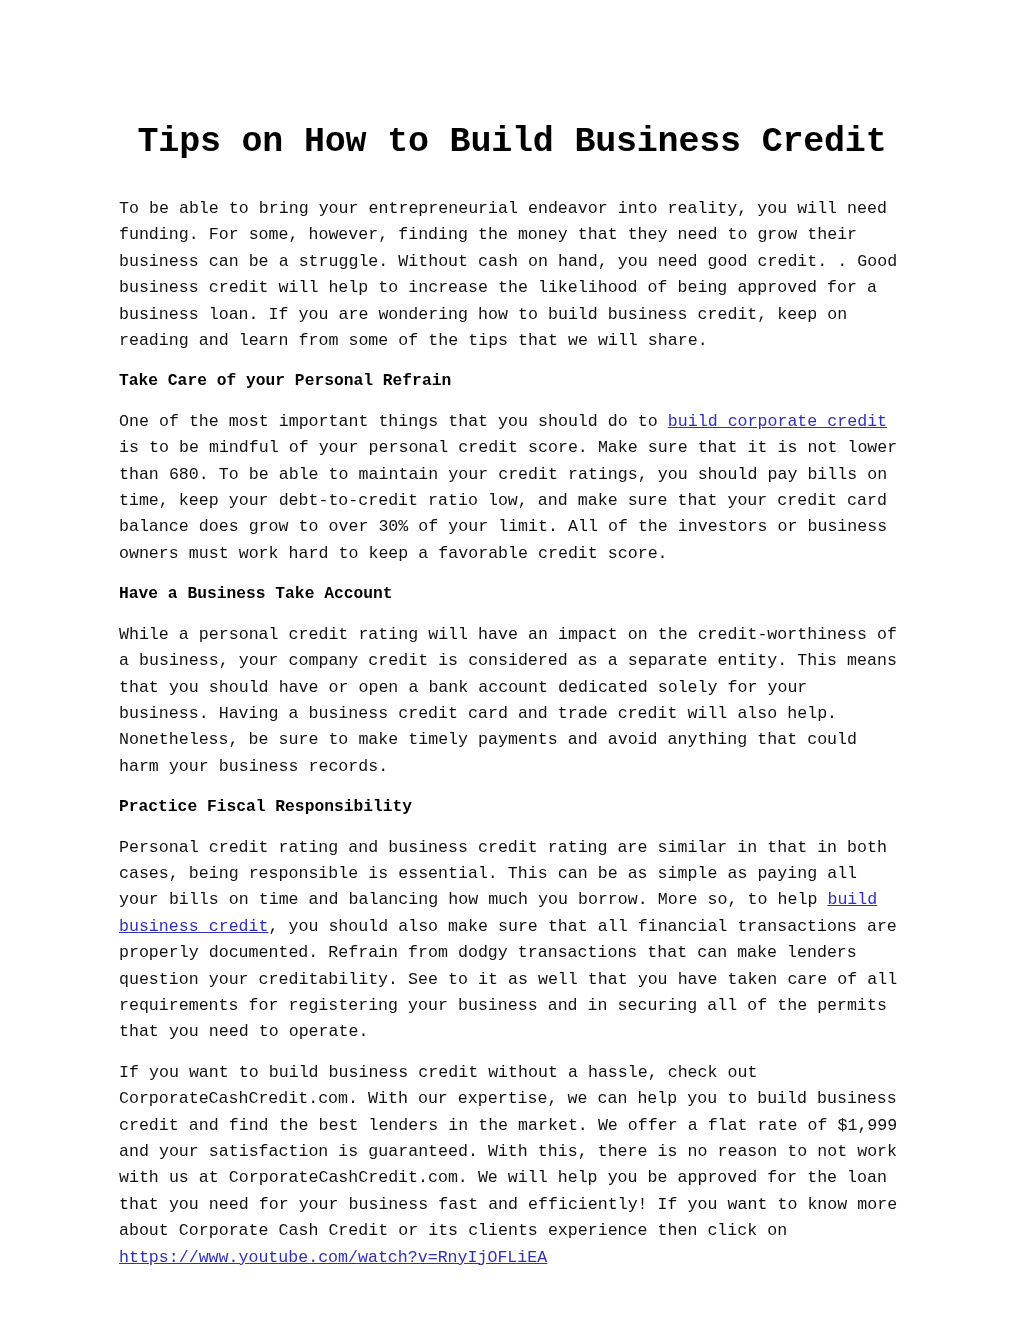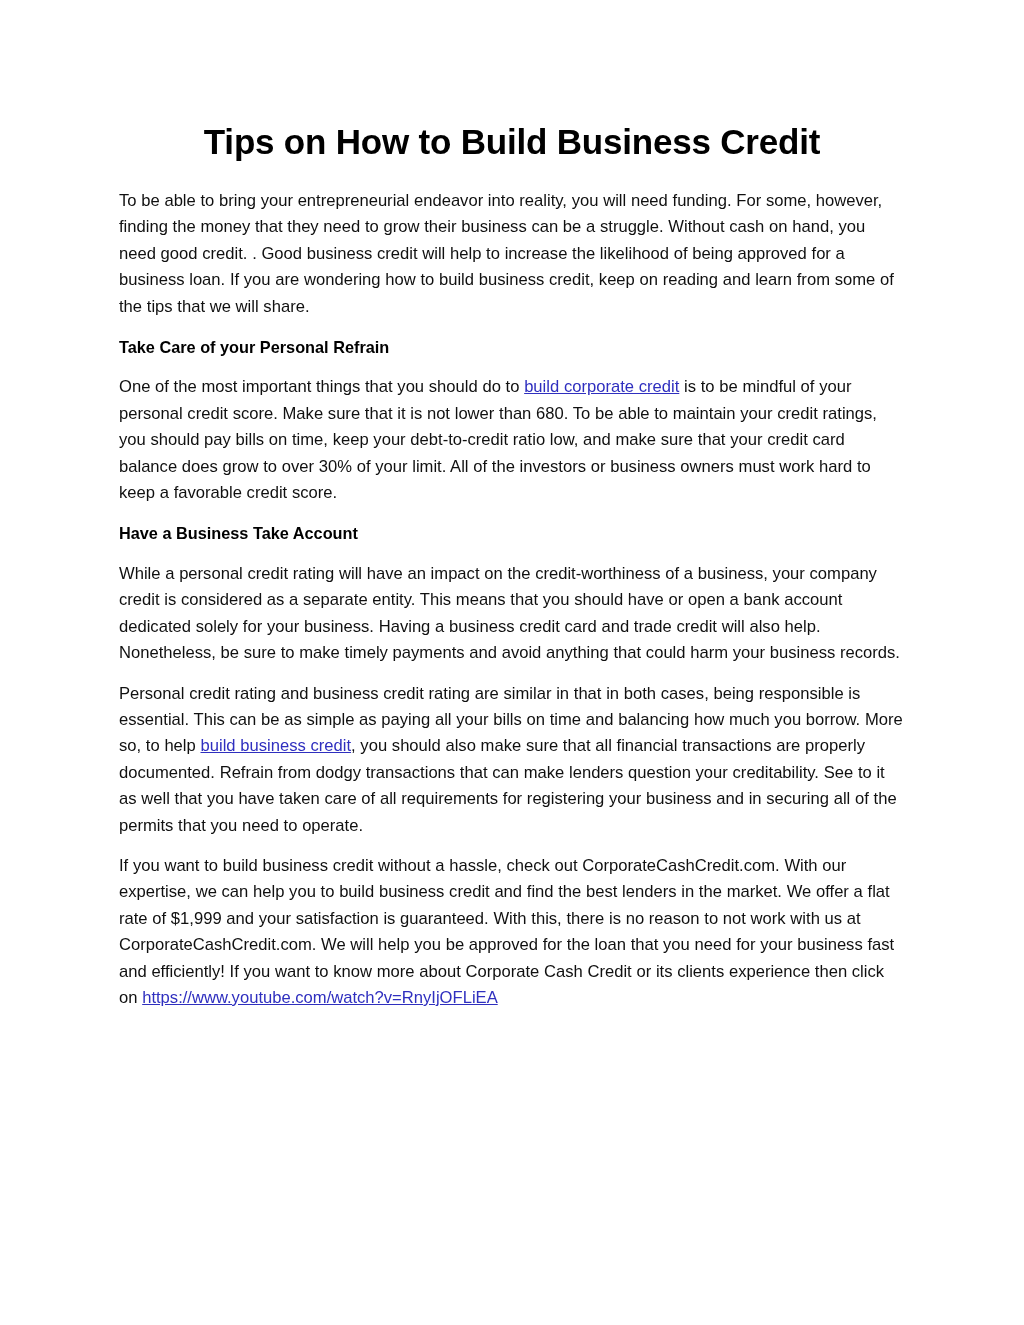--- a/index.html
+++ b/index.html
@@ -16,39 +16,40 @@
     overflow: hidden;
   }
   .page {
     position: absolute;
     top: 0;
     left: 0;
     width: 1024px;
     height: 1325px;
     background: #ffffff;
     box-sizing: border-box;
+    font-family: Liberation Mono, monospace;
   }
   .doc-title {
     position: absolute;
     left: 119px;
     top: 121px;
     width: 786px;
     text-align: center;
     font-size: 35px;
     line-height: 42px;
     font-weight: 700;
     font-stretch: condensed;
     letter-spacing: -0.2px;
     color: #000000;
     white-space: nowrap;
   }
   .body-block {
     position: absolute;
     left: 119px;
-    top: 188px;
+    top: 196px;
     width: 787px;
   }
   p.para {
     margin: 0 0 14px 0;
     font-size: 16.6px;
     line-height: 26.4px;
     color: #101010;
     text-align: left;
     word-spacing: 0.1px;
   }
@@ -73,17 +74,18 @@
 <div class="page">
 
   <div class="doc-title">Tips on How to Build Business Credit</div>
 
   <div class="body-block">
       <p class="para">To be able to bring your entrepreneurial endeavor into reality, you will need funding. For some, however, finding the money that they need to grow their business can be a struggle. Without cash on hand, you need good credit.  . Good business credit will help to increase the likelihood of being approved for a business loan. If you are wondering how to build business credit, keep on reading and learn from some of the tips that we will share.</p>
       <h2 class="section-heading">Take Care of your Personal Refrain</h2>
       <p class="para"><span>One of the most important things that you should do to </span><a class="doc-link" href="#" style="color: rgb(47, 47, 191);">build corporate credit</a><span> is to be mindful of your personal credit score. Make sure that it is not lower than 680. To be able to maintain your credit ratings, you should pay bills on time, keep your debt-to-credit ratio low, and make sure that your credit card balance does grow to over 30% of your limit. All of the investors or business owners must work hard to keep a favorable credit score.</span></p>
       <h2 class="section-heading">Have a Business Take Account</h2>
       <p class="para">While a personal credit rating will have an impact on the credit-worthiness of a business, your company credit is considered as a separate entity. This means that you should have or open a bank account dedicated solely for your business. Having a business credit card and trade credit will also help. Nonetheless, be sure to make timely payments and avoid anything that could harm your business records.</p>
+      <h2 class="section-heading">Practice Fiscal Responsibility</h2>
       <p class="para"><span>Personal credit rating and business credit rating are similar in that in both cases, being responsible is essential. This can be as simple as paying all your bills on time and balancing how much you borrow. More so, to help </span><a class="doc-link" href="#" style="color: rgb(47, 47, 191);">build business credit</a><span>, you should also make sure that all financial transactions are properly documented. Refrain from dodgy transactions that can make lenders question your creditability. See to it as well that you have taken care of all requirements for registering your business and in securing all of the permits that you need to operate.</span></p>
       <p class="para"><span>If you want to build business credit without a hassle, check out CorporateCashCredit.com. With our expertise, we can help you to build business credit and find the best lenders in the market. We offer a flat rate of $1,999 and your satisfaction is guaranteed. With this, there is no reason to not work with us at CorporateCashCredit.com. We will help you be approved for the loan that you need for your business fast and efficiently! If you want to know more about Corporate Cash Credit  or its clients experience then click on </span><a class="doc-link" href="#" style="color: rgb(47, 47, 191);">https://www.youtube.com/watch?v=RnyIjOFLiEA</a><span></span></p>
     </div>
 
 </div>
 
 </body></html>

